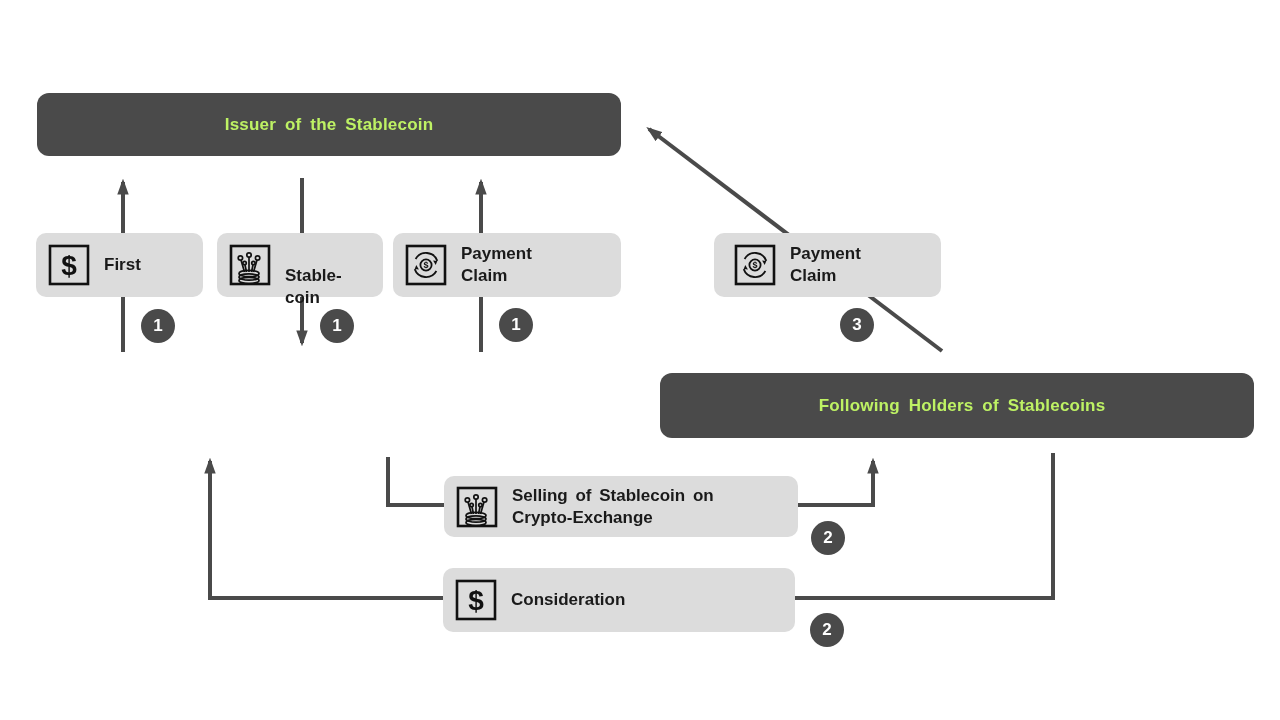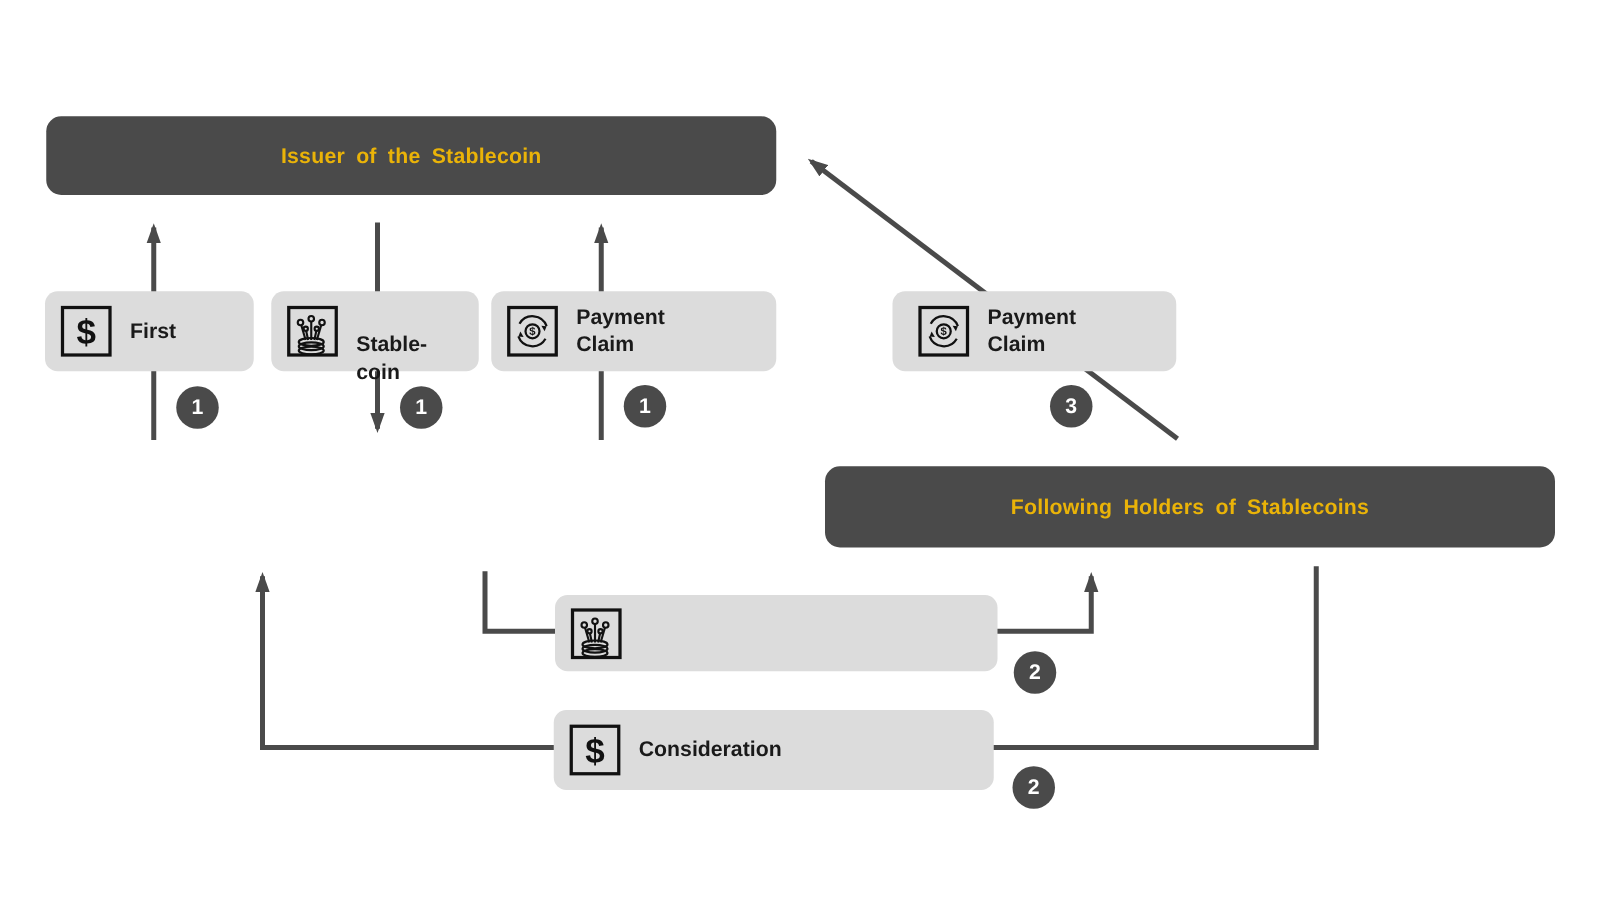--- a/index.html
+++ b/index.html
@@ -5,25 +5,25 @@
   html,body{margin:0;padding:0;background:#fff;}
   .stage{
     position:relative;width:1280px;height:720px;background:#ffffff;
     font-family:"Liberation Sans",sans-serif;overflow:hidden;
   }
   .connectors{position:absolute;left:0;top:0;width:1280px;height:720px;z-index:1;}
 
   .bar{
     position:absolute;z-index:2;background:#4a4a4a;border-radius:12px;
     display:flex;align-items:center;justify-content:center;
-    color:#eab308;font-weight:bold;font-size:17px;letter-spacing:.2px;word-spacing:4px;
+    color:#bef264;font-weight:bold;font-size:17px;letter-spacing:.2px;word-spacing:4px;
   }
   .bar-issuer{left:37px;top:93px;width:584px;height:63px;}
   .bar-first{left:37px;top:373px;width:584px;height:65px;}
-  .bar-following{left:660px;top:373px;width:584px;height:65px;}
+  .bar-following{left:660px;top:373px;width:584px;height:65px;padding-left:10px;}
 
   .box{
     position:absolute;z-index:2;background:#dcdcdc;border-radius:10px;
     display:flex;align-items:center;gap:14px;padding:0 12px;box-sizing:border-box;
     color:#1a1a1a;font-weight:bold;font-size:17px;line-height:1.28;word-spacing:3px;
   }
   .box-fiat{left:36px;top:233px;width:167px;height:64px;}
   .box-stablecoin{left:217px;top:233px;width:166px;height:64px;}
   .box-payment-left{left:393px;top:233px;width:228px;height:64px;}
   .box-payment-right{left:714px;top:233px;width:227px;height:64px;padding-left:20px;}
@@ -152,20 +152,21 @@
         <circle cx="20" cy="11" r="2.2"></circle>
         <circle cx="11.4" cy="14" r="2.2"></circle>
         <circle cx="28.6" cy="14" r="2.2"></circle>
         <circle cx="15.6" cy="19" r="1.7"></circle>
         <circle cx="24.4" cy="19" r="1.7"></circle>
         <ellipse cx="20" cy="29.5" rx="10" ry="3.1"></ellipse>
         <ellipse cx="20" cy="33" rx="10" ry="3.1"></ellipse>
         <ellipse cx="20" cy="36.4" rx="10" ry="3.1"></ellipse>
       </g>
     </svg>
+    <span class="label label-selling">Selling of Stablecoin on Crypto-Exchange</span>
   </div>
 
   <div class="box box-consideration">
     <svg class="icon-frame" width="42" height="42" viewBox="0 0 42 42">
       <rect x="2" y="2" width="38" height="38" fill="none" stroke="#111" stroke-width="2.6"></rect>
       <text x="21" y="31" text-anchor="middle" font-size="28" font-weight="bold" font-family="Liberation Sans, sans-serif" fill="#111">$</text>
     </svg>
     <span class="label">Consideration</span>
   </div>
 

